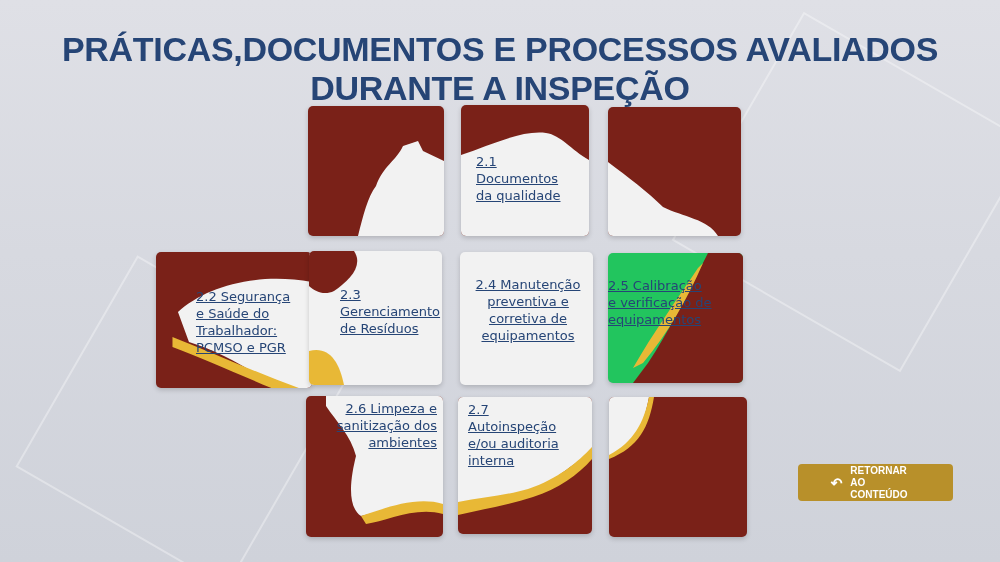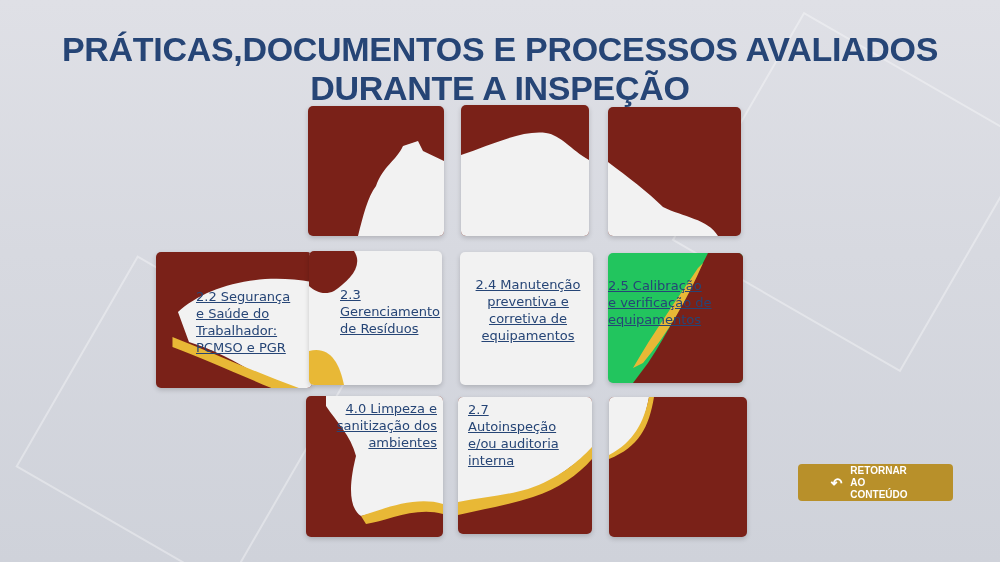--- a/index.html
+++ b/index.html
@@ -30,20 +30,21 @@
 <div class="tile" style="left:308px;top:106px;width:136px;height:130px;">
   <svg viewBox="0 0 136 130" preserveAspectRatio="none">
       <path d="M50 130 C55 110 60 90 68 80 C75 60 88 55 95 40 L110 35 L115 45 L136 55 L136 130 Z" fill="#f2f2f2"></path>
     </svg>
 </div>
 
 <div class="tile" style="left:461px;top:105px;width:128px;height:131px;">
   <svg viewBox="0 0 128 131" preserveAspectRatio="none">
       <path d="M0 50 C30 40 60 25 85 28 C100 30 110 45 128 55 L128 131 L0 131 Z" fill="#f2f2f2"></path>
     </svg>
+  <span class="lbl" style="left:15px;top:48px;width:100px;">2.1 Documentos da qualidade</span>
 </div>
 
 <div class="tile" style="left:608px;top:107px;width:133px;height:129px;">
   <svg viewBox="0 0 133 129" preserveAspectRatio="none">
       <path d="M0 55 C20 70 40 85 55 100 C75 110 100 112 110 129 L0 129 Z" fill="#f2f2f2"></path>
     </svg>
 </div>
 
 <div class="tile" style="left:156px;top:252px;width:142px;height:136px;padding-left:14px;">
   <svg viewBox="0 0 142 136" preserveAspectRatio="none">
@@ -71,21 +72,21 @@
       <path d="M95 10 C80 45 60 80 35 110 L25 115 C45 80 70 45 90 15 Z" fill="#e8b836"></path>
     </svg>
   <span class="lbl" style="left:0px;top:24px;width:105px;">2.5 Calibração e verificação de equipamentos</span>
 </div>
 
 <div class="tile" style="left:306px;top:396px;width:137px;height:141px;">
   <svg viewBox="0 0 137 141" preserveAspectRatio="none">
       <path d="M20 0 L137 0 L137 110 C110 100 80 115 55 120 C40 110 45 80 50 60 C45 40 30 25 20 10 Z" fill="#f2f2f2"></path>
       <path d="M55 120 C80 112 110 100 137 108 L137 118 C110 110 80 125 60 128 Z" fill="#e8b836"></path>
     </svg>
-  <span class="lbl" style="right:6px;top:4px;width:110px;text-align:right;">4.0 Limpeza e sanitização dos ambientes</span>
+  <span class="lbl" style="right:6px;top:4px;width:110px;text-align:right;">2.6 Limpeza e sanitização dos ambientes</span>
 </div>
 
 <div class="tile" style="left:458px;top:397px;width:134px;height:137px;text-decoration:underline;">
   <svg viewBox="0 0 134 137" preserveAspectRatio="none">
       <path d="M0 0 L134 0 L134 55 C110 70 90 90 60 100 C40 105 20 108 0 112 Z" fill="#f2f2f2"></path>
       <path d="M0 105 C25 100 50 98 70 92 C100 82 120 65 134 50 L134 62 C120 78 100 92 75 100 C50 108 25 112 0 118 Z" fill="#e8b836"></path>
     </svg>
   <span class="lbl" style="left:10px;top:4px;width:110px;">2.7 Autoinspeção e/ou auditoria interna</span>
 </div>
 

